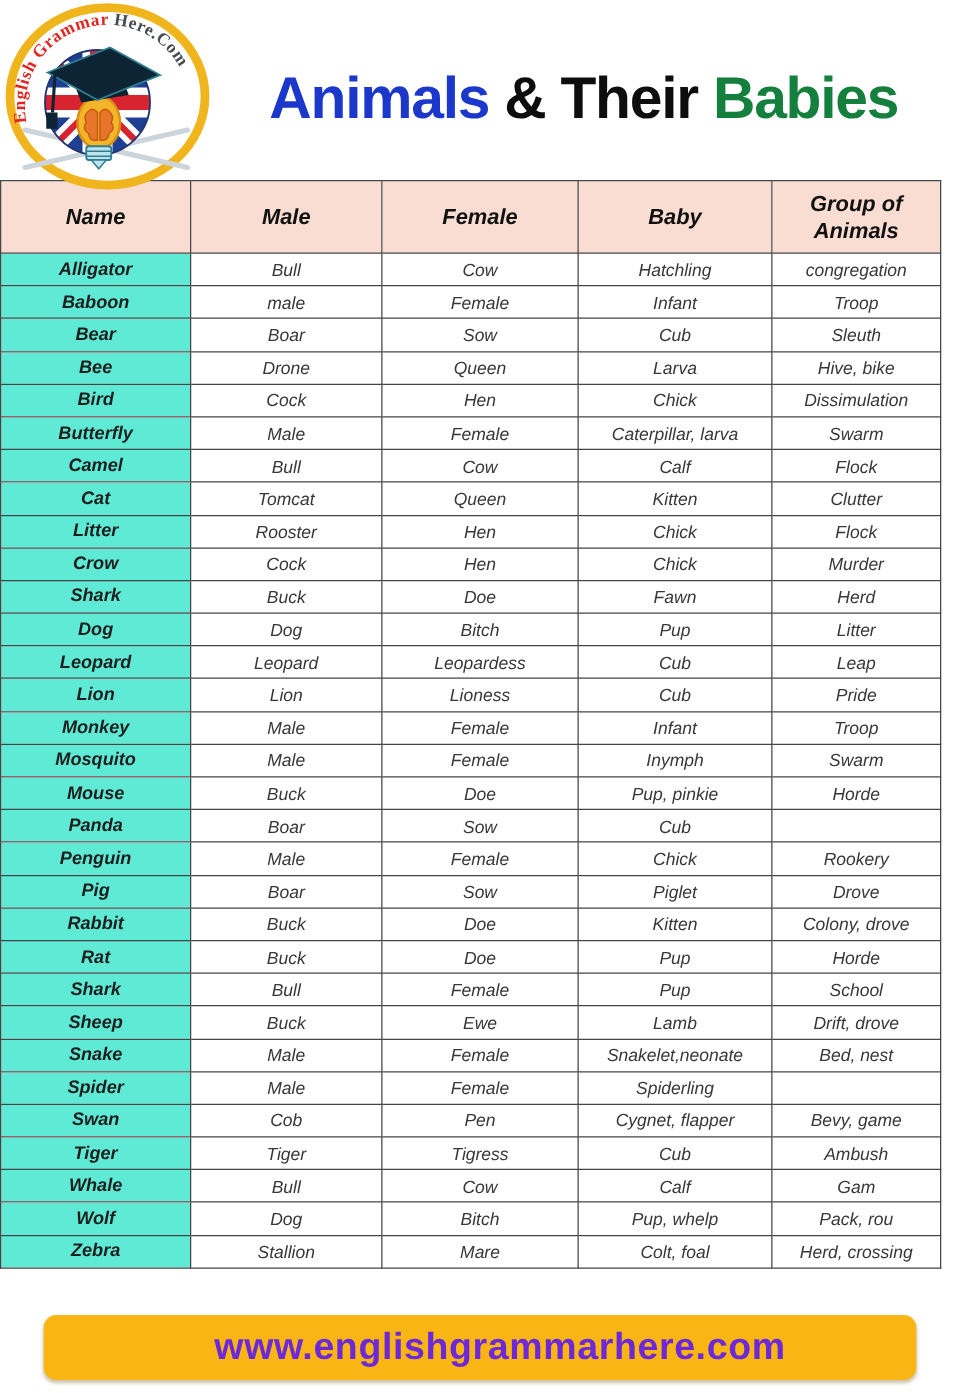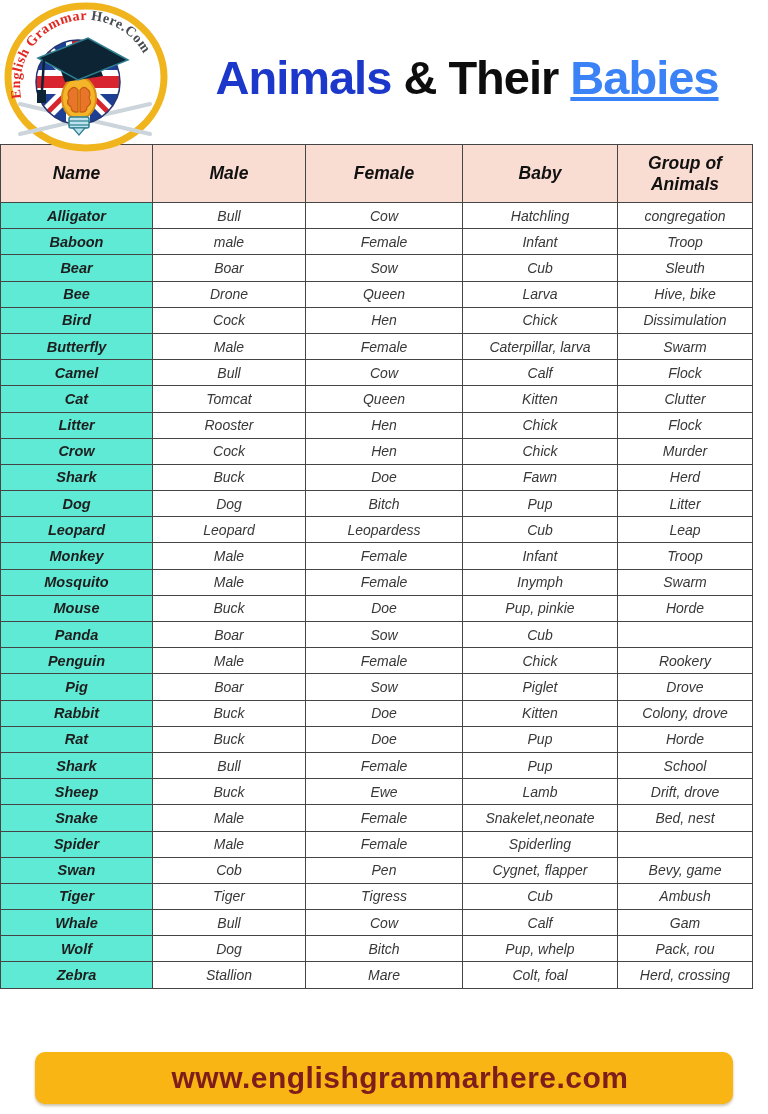--- a/index.html
+++ b/index.html
@@ -5,38 +5,38 @@
   html,body{margin:0;padding:0;background:#fff;}
   .page{position:relative;width:768px;height:1114px;background:#fff;
         font-family:"Liberation Sans",sans-serif;overflow:hidden;}
 
   
   .logo{position:absolute;left:2px;top:2px;width:170px;height:150px;z-index:5;}
   .title{position:absolute;left:168px;top:54px;width:598px;text-align:center;
          font-size:47px;font-weight:bold;letter-spacing:-1px;white-space:nowrap;line-height:1;}
   .title .t-blue{color:#1c38cb;margin-top:30px;}
   .title .t-black{color:#0d0d0d;}
-  .title .t-green{color:#3b82f6;text-decoration:underline;}
+  .title .t-green{color:#15803d;}
 
   
   table.animals{position:absolute;left:0;top:144px;width:752px;
                 border-collapse:collapse;table-layout:fixed;font-style:italic;}
   table.animals th,table.animals td{border:1px solid #454545;text-align:center;
                 padding:0 4px;overflow:hidden;}
   table.animals thead th{height:57px;background:#f9ddd2;font-size:17.5px;
                 font-weight:bold;color:#111;line-height:1.2;}
   table.animals tbody tr{height:26.2px;}
   table.animals tbody th{background:#5eead4;font-weight:bold;font-size:14.5px;color:#1e1e1e;}
   table.animals tbody td{background:#fff;font-size:14px;color:#383838;}
 
   
   .footer-bar{position:absolute;left:35px;top:1052px;width:698px;height:52px;
               background:#f8b513;border-radius:10px;display:flex;align-items:center;
               justify-content:center;box-shadow:0 2px 3px rgba(110,80,0,.35);}
-  .footer-bar span{font-size:30px;font-weight:bold;color:#7f1d1d;letter-spacing:.5px;margin-left:32px;}
+  .footer-bar span{font-size:30px;font-weight:bold;color:#6d28d9;letter-spacing:.5px;margin-left:32px;}
 </style>
 </head>
 <body>
 
 <div class="page">
 
   <svg class="logo" viewBox="0 0 170 150">
     <defs>
       <clipPath id="flagClip">
           <circle cx="76" cy="80" r="42"></circle>
@@ -193,20 +193,27 @@
           <td>Litter</td>
         </tr>
         <tr>
           <th>Leopard</th>
           <td>Leopard</td>
           <td>Leopardess</td>
           <td>Cub</td>
           <td>Leap</td>
         </tr>
         <tr>
+          <th>Lion</th>
+          <td>Lion</td>
+          <td>Lioness</td>
+          <td>Cub</td>
+          <td>Pride</td>
+        </tr>
+        <tr>
           <th>Monkey</th>
           <td>Male</td>
           <td>Female</td>
           <td>Infant</td>
           <td>Troop</td>
         </tr>
         <tr>
           <th>Mosquito</th>
           <td>Male</td>
           <td>Female</td>

